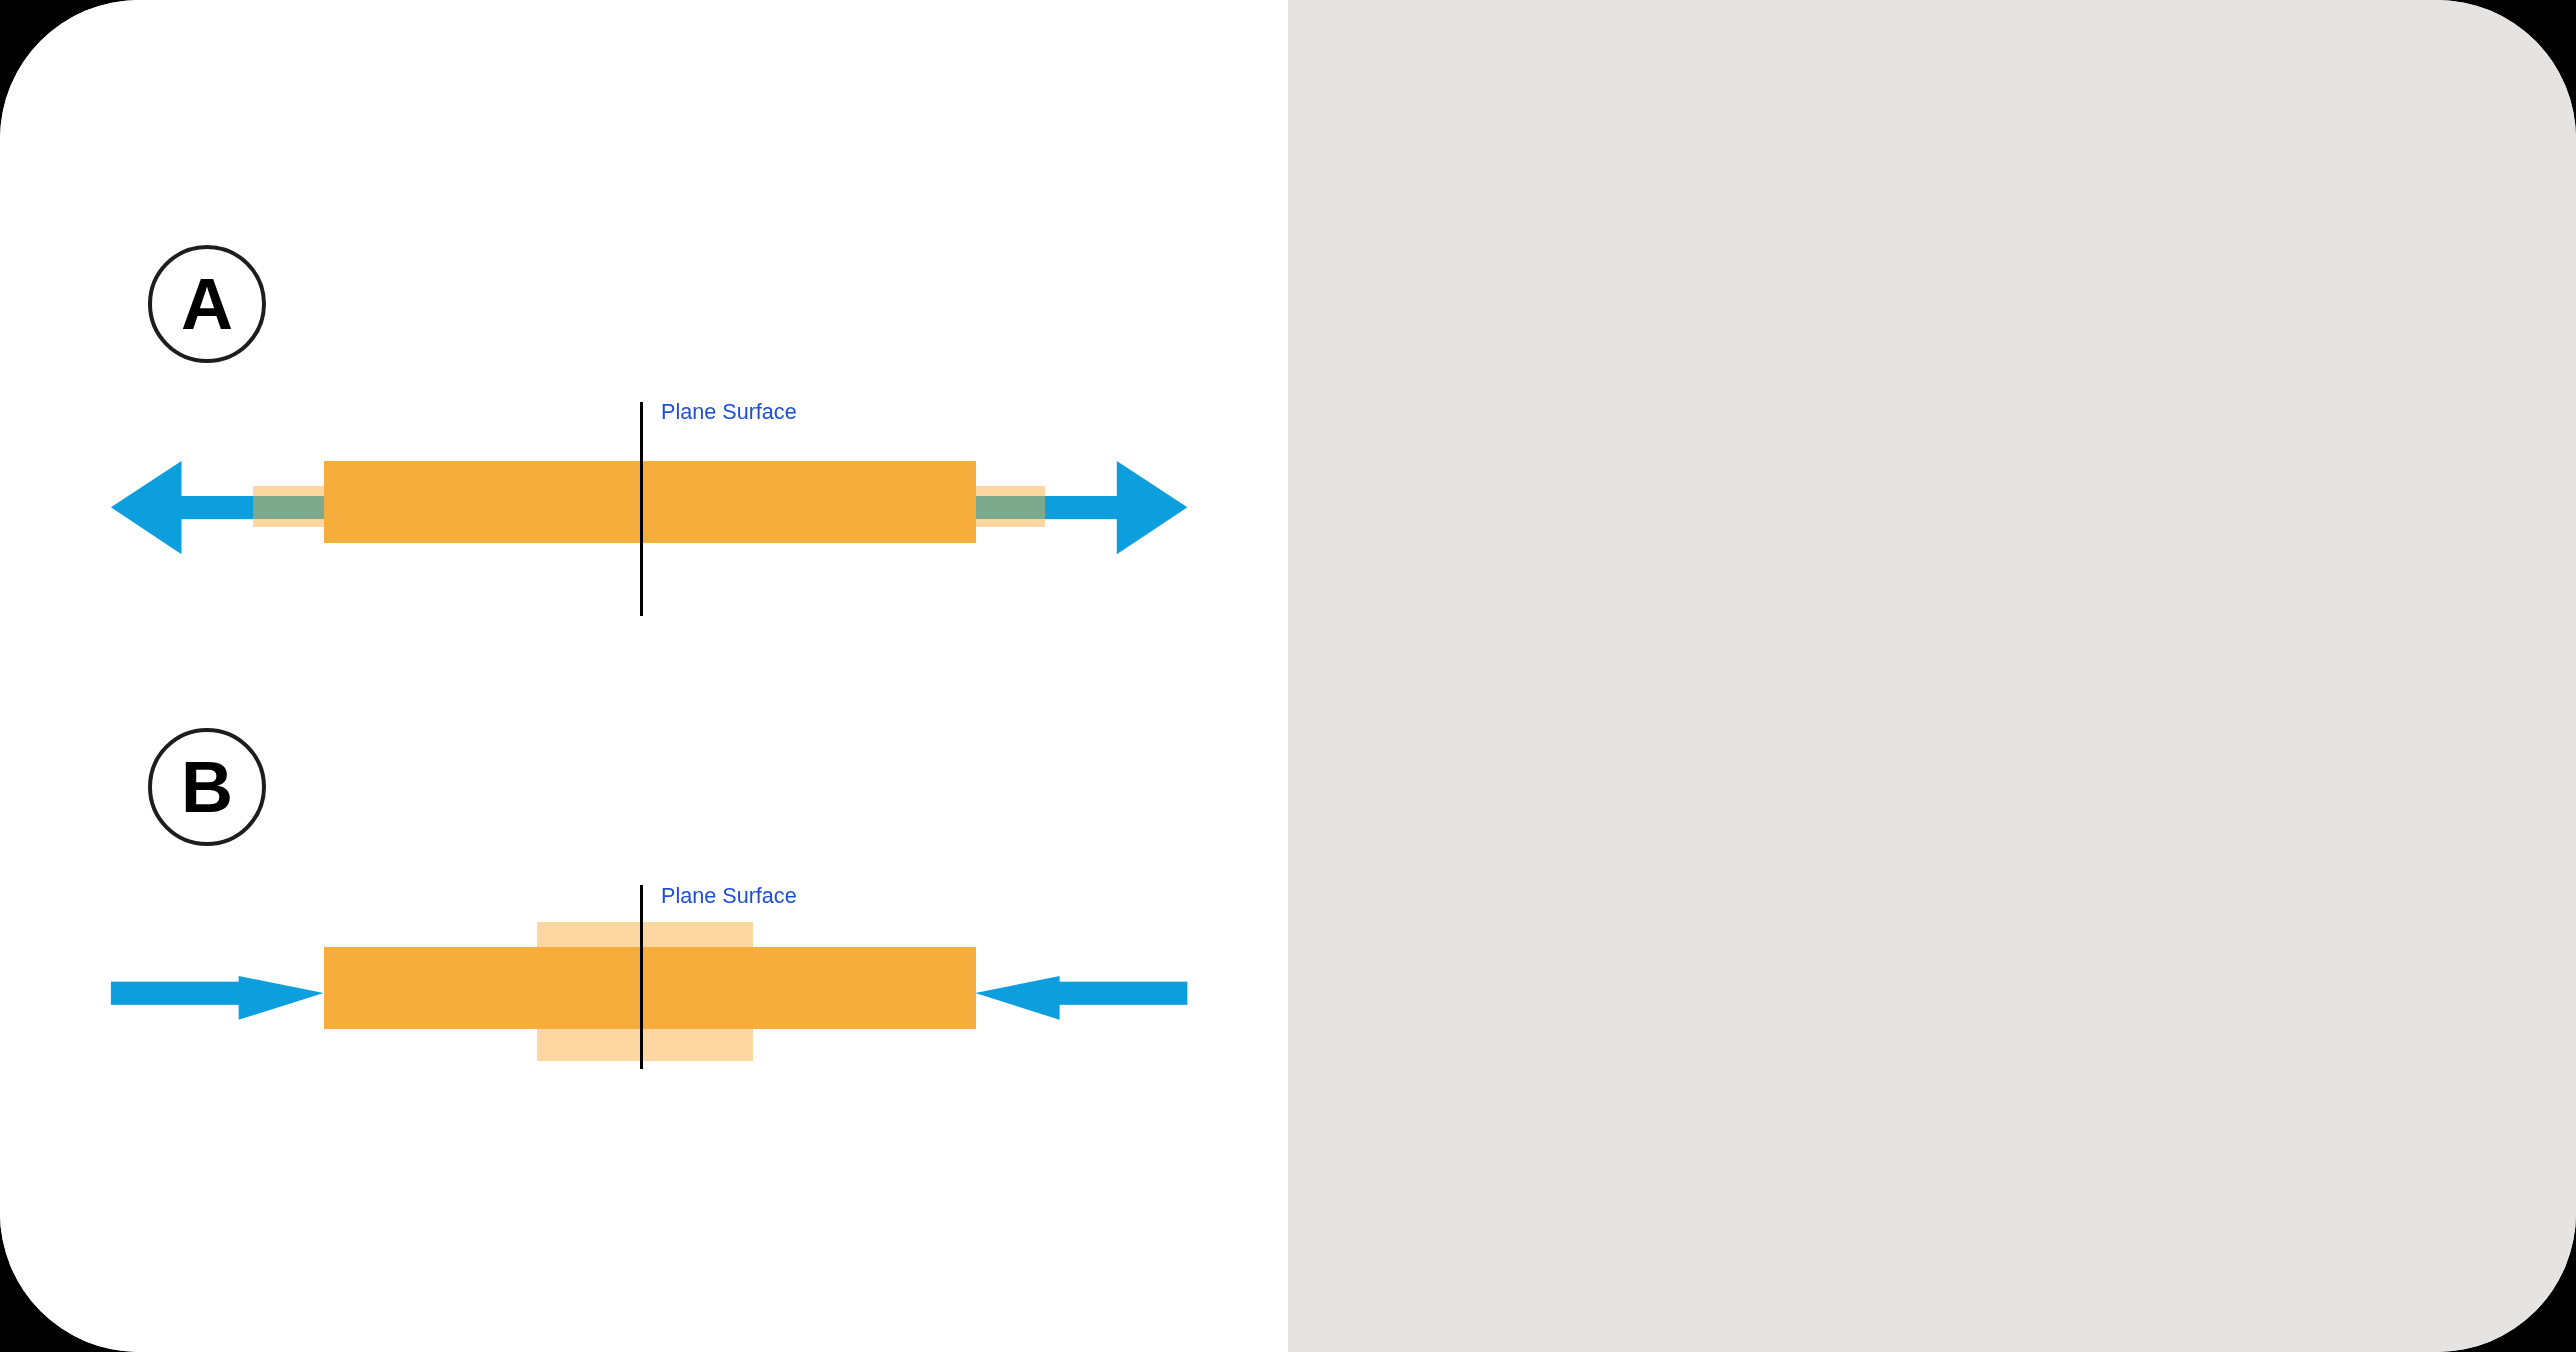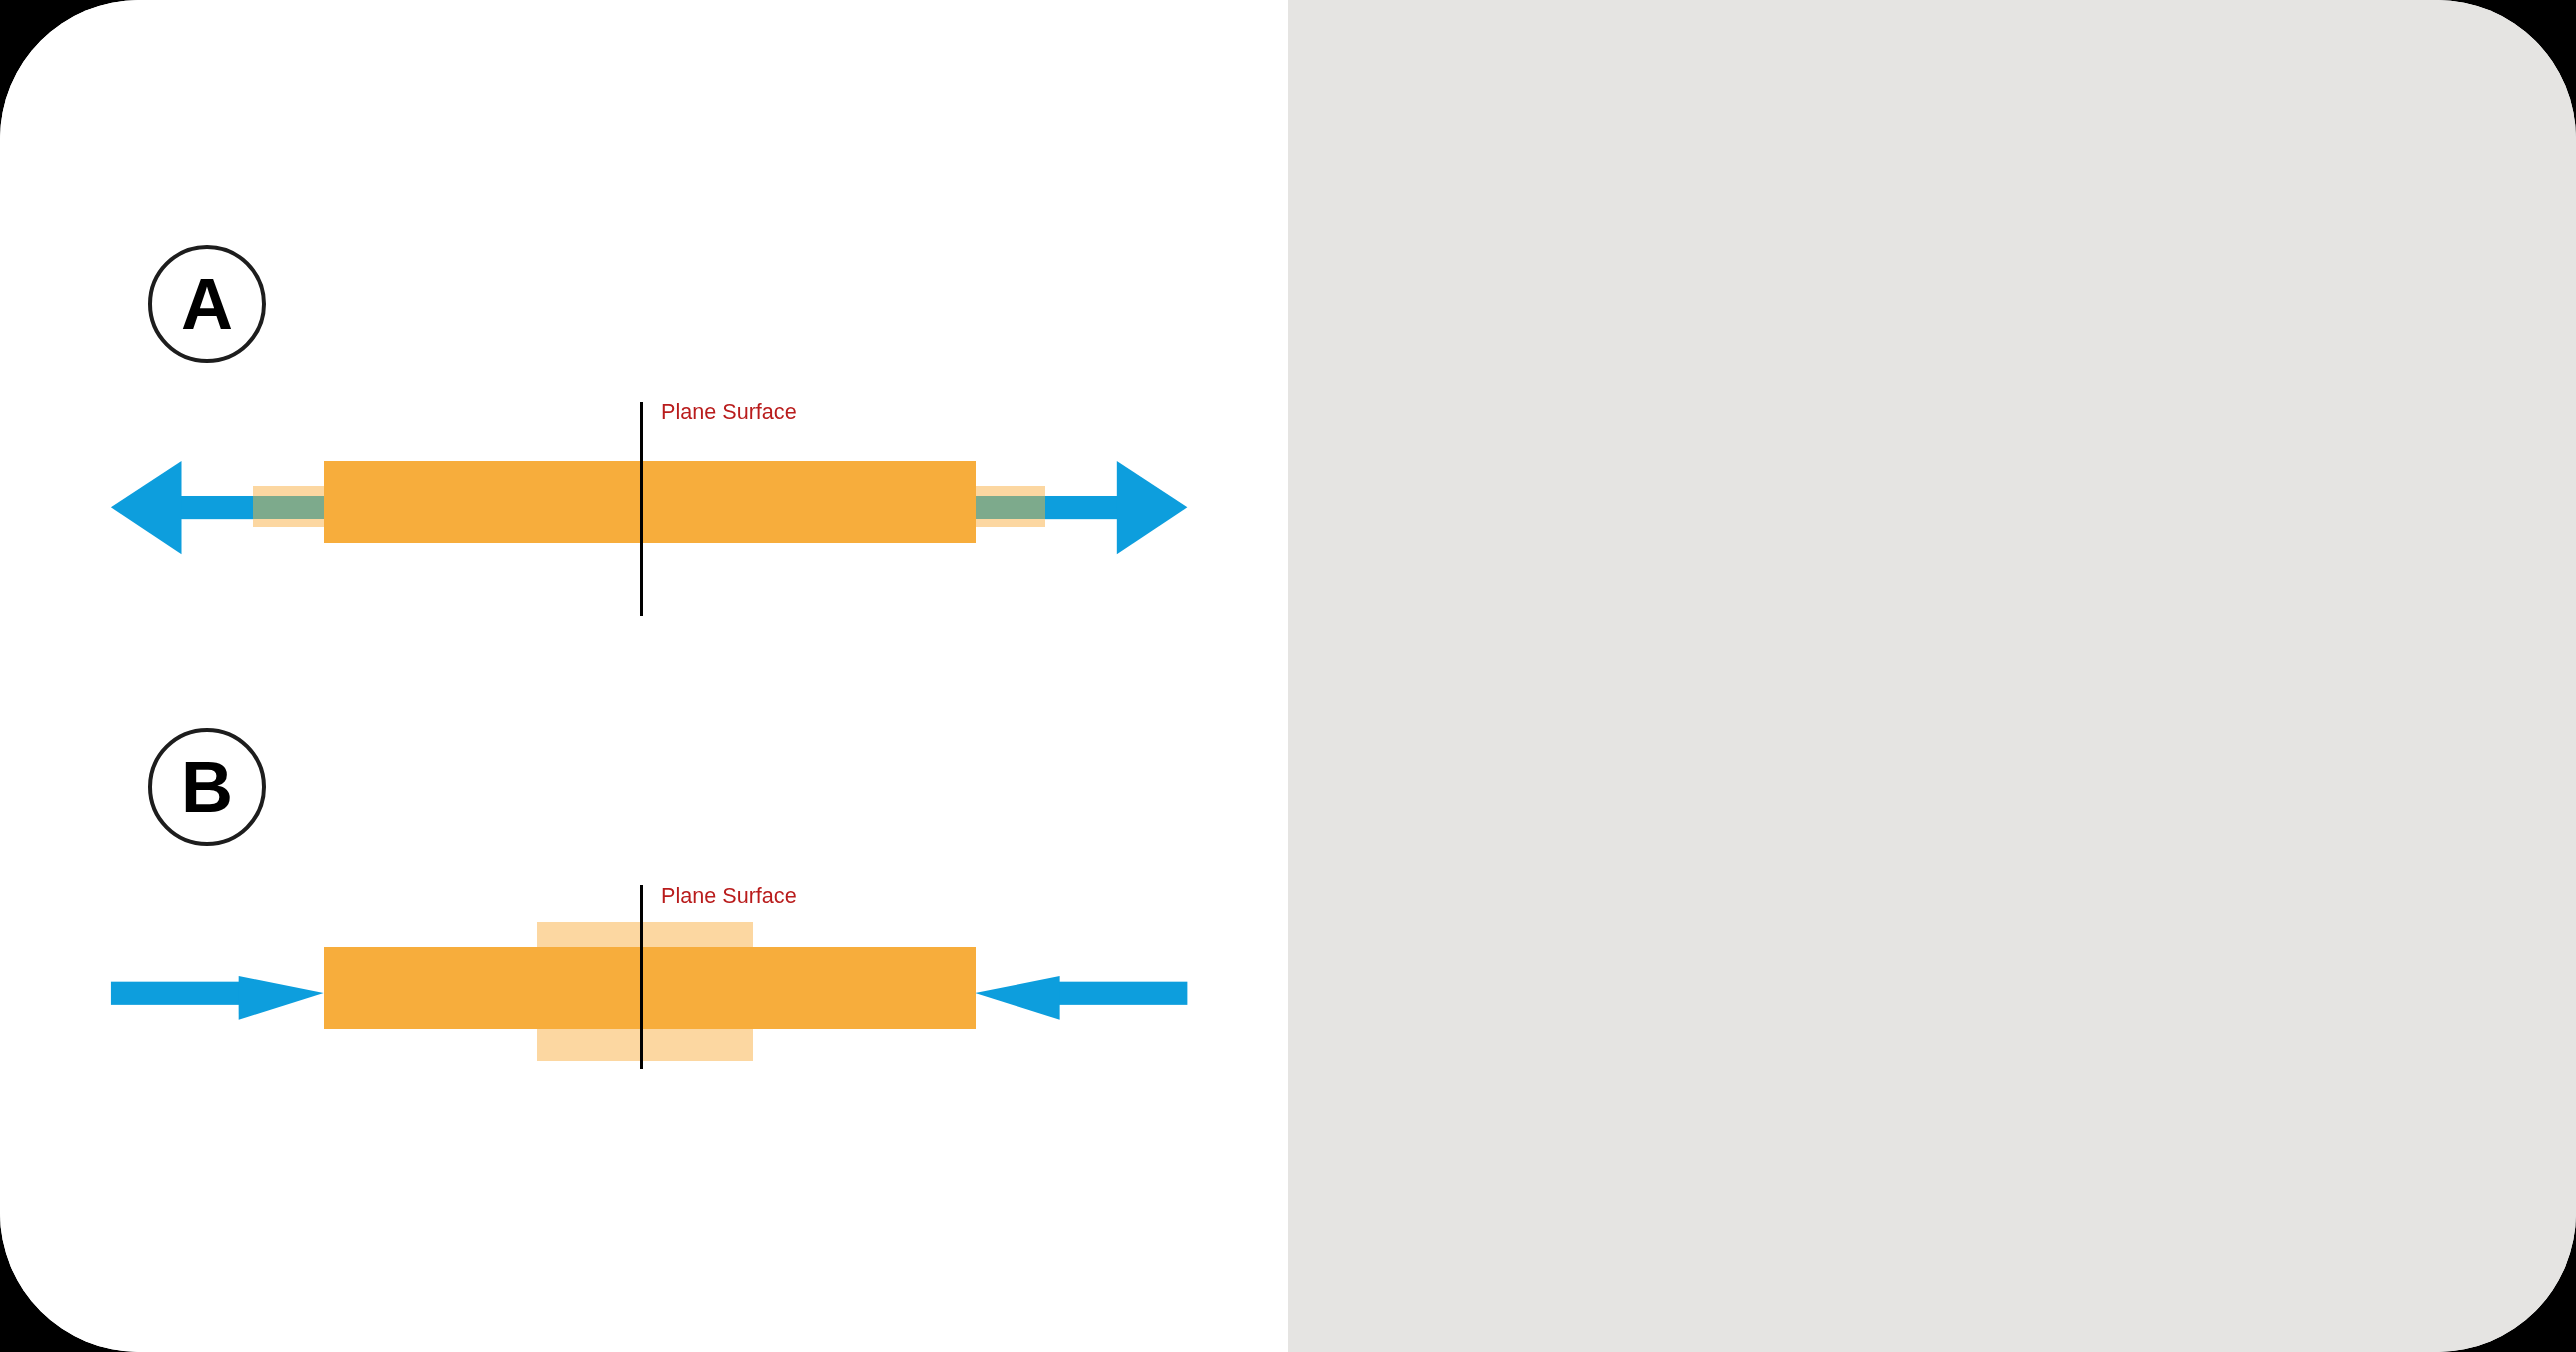--- a/index.html
+++ b/index.html
@@ -79,21 +79,21 @@
     background: #7daa8c;
   }
   .plane-line {
     position: absolute;
     width: 2.6px;
     background: #000000;
   }
   .plane-label {
     position: absolute;
     font-size: 21.6px;
-    color: #b91c1c;
+    color: #1d4ed8;
     white-space: nowrap;
     line-height: 1;
   }
 
   
   .arrow-svg { position: absolute; overflow: visible; }
 </style>
 </head>
 <body>
 

